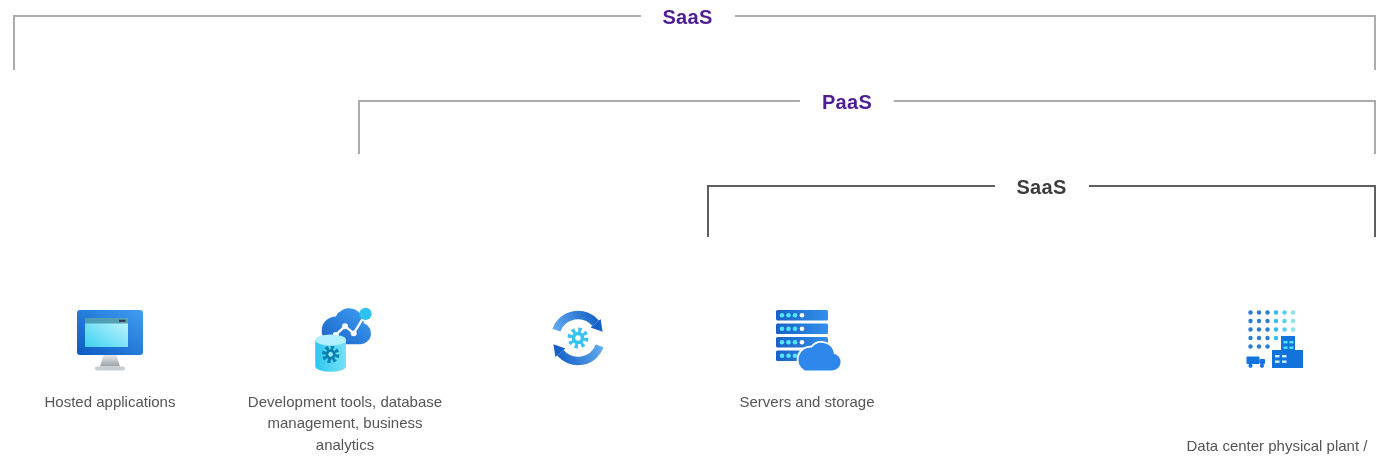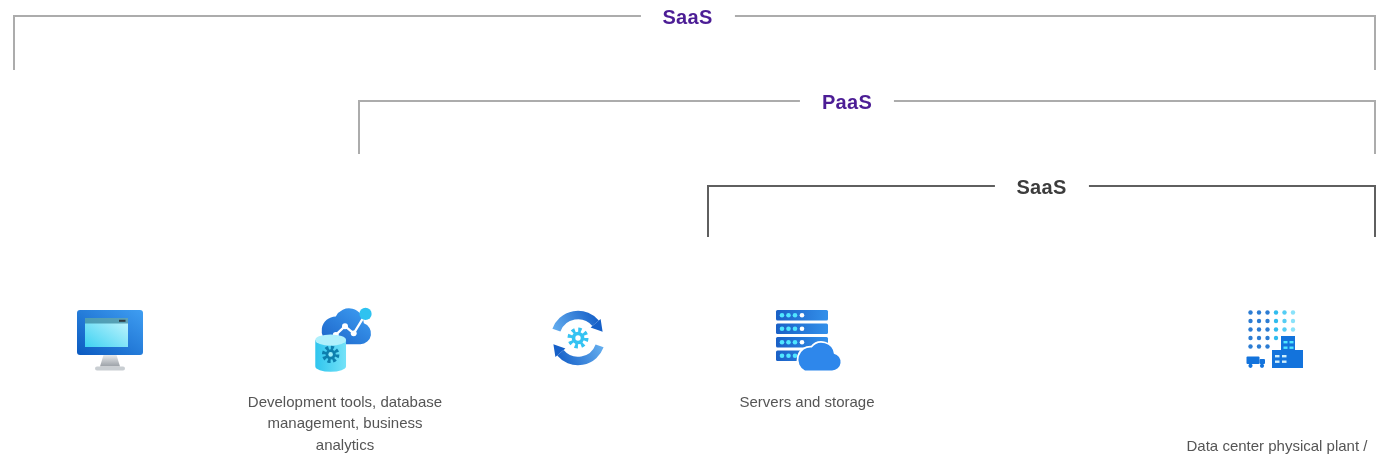--- a/index.html
+++ b/index.html
@@ -67,20 +67,21 @@
           </linearGradient>
         </defs>
         <rect x="7" y="10" width="66" height="45" rx="3" fill="url(#mon-frame)"></rect>
         <rect x="15" y="18" width="43" height="29" fill="url(#mon-screen)"></rect>
         <rect x="15" y="18" width="43" height="5.5" fill="#39869e" opacity="0.75"></rect>
         <rect x="49" y="19.8" width="6.5" height="2" fill="#2f3b42"></rect>
         <path d="M33.5 55 h13 l3.5 11.5 h-20 Z" fill="url(#mon-stand)"></path>
         <rect x="25" y="66.5" width="30" height="4" rx="2" fill="#c9ced2"></rect>
       </svg>
     </div>
+    <div class="caption">Hosted applications</div>
   </div>
 
   <div class="col col-2">
     <div class="icon-wrap">
       <svg class="icon" viewBox="0 0 80 80" width="86" height="82">
         <defs>
           <linearGradient id="dev-cloud" x1="0%" y1="100%" x2="100%" y2="0%">
             <stop offset="0%" stop-color="#1b63c8"></stop>
               <stop offset="100%" stop-color="#3fa0f4"></stop>
           </linearGradient>

